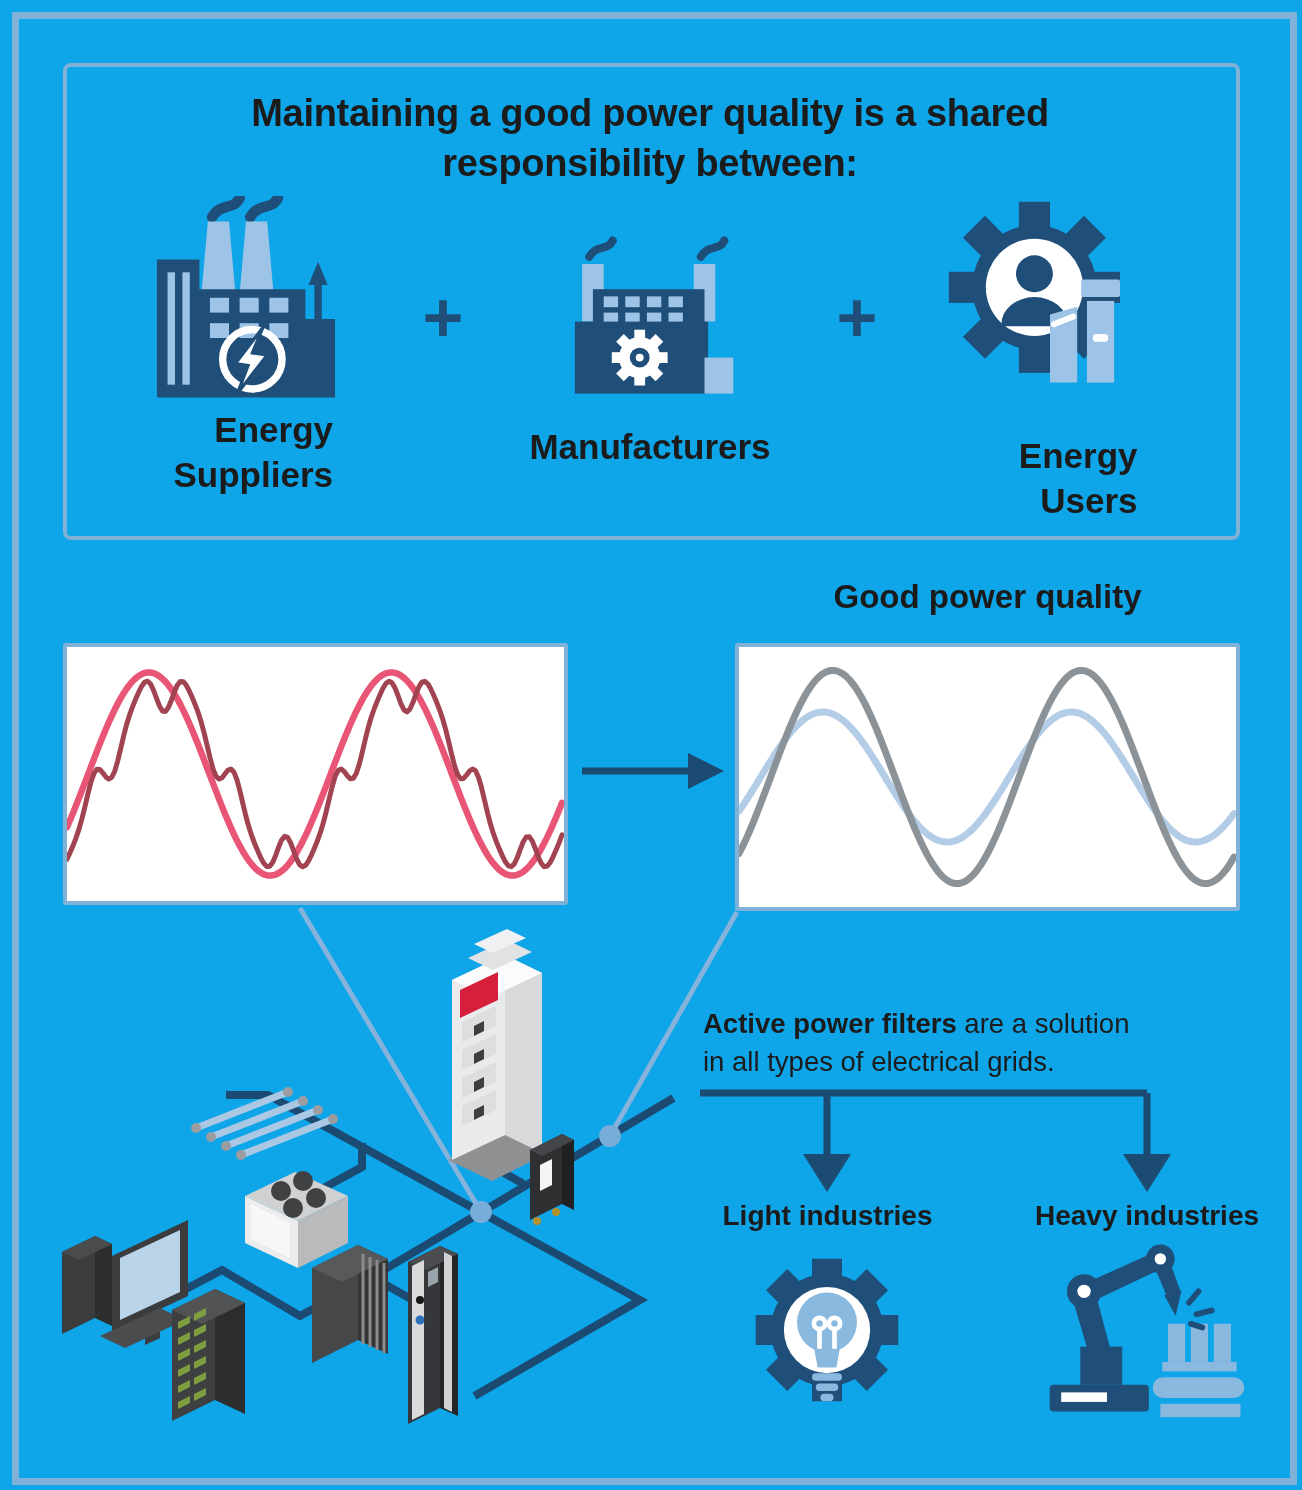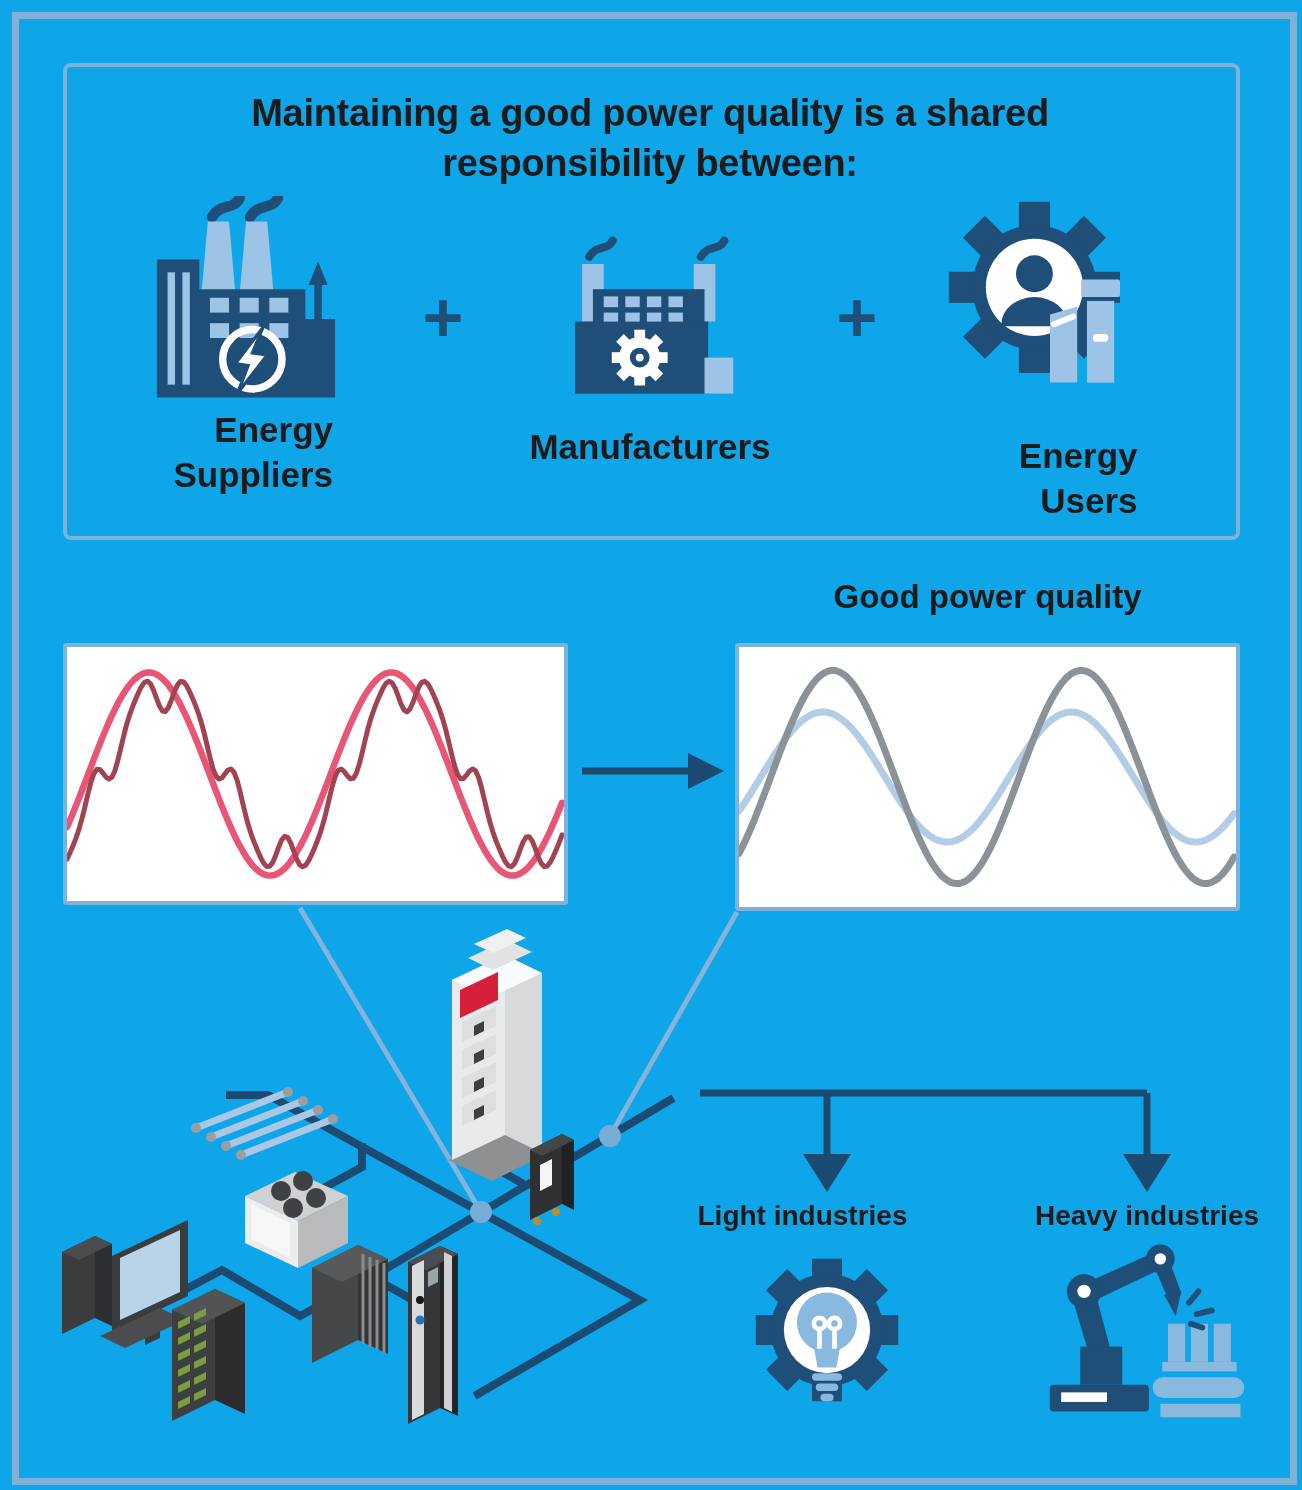--- a/index.html
+++ b/index.html
@@ -25,21 +25,21 @@
   #good-heading{left:735px;top:578px;}
   .wave-box{border:4px solid #7fb1d9;border-radius:3px;background:#fff;}
   #bad-box{left:63px;top:643px;width:497px;height:254px;}
   #good-box{left:735px;top:643px;width:497px;height:260px;}
   .wave-box svg{display:block;width:100%;height:100%;}
   #between-arrow{left:578px;top:748px;}
   #solution-text{left:703px;top:1005px;width:480px;font-size:27.5px;line-height:1.38;}
   #solution-text .b{font-weight:700;}
   #solution-text .l2{display:block;}
   .branch-label{font-size:28px;font-weight:700;text-align:center;}
-  #light-label{left:680px;top:1200px;width:245px;}
+  #light-label{left:705px;top:1200px;width:245px;}
   #heavy-label{left:1022px;top:1200px;width:250px;}
   #light-icon{left:733px;top:1240px;}
   #heavy-icon{left:1042px;top:1236px;}
   #grid-overlay{left:0;top:905px;}
 </style>
 </head>
 <body>
 
 <div id="canvas">
 
@@ -289,20 +289,24 @@
       <g stroke="#1b4a73" stroke-width="7" fill="none">
         <path d="M700,1093 L1147,1093"></path>
         <path d="M827,1093 L827,1156"></path>
         <path d="M1147,1093 L1147,1156"></path>
       </g>
       <polygon points="803,1154 851,1154 827,1192" fill="#1b4a73"></polygon>
       <polygon points="1123,1154 1171,1154 1147,1192" fill="#1b4a73"></polygon>
     </g>
   </svg>
 
+  <div id="solution-text" class="abs">
+    <span class="b">Active power filters</span><span> are a solution</span>
+    <span class="l2">in all types of electrical grids.</span>
+  </div>
 
   <div id="light-label" class="branch-label abs">Light industries</div>
   <div id="heavy-label" class="branch-label abs">Heavy industries</div>
 
   <svg id="light-icon" class="abs" width="188" height="180" viewBox="0 0 100 96">
     <g>
       <rect x="42" y="10" width="16" height="14" fill="#1f4e79" transform="rotate(0,50,48)"></rect>
       <rect x="42" y="10" width="16" height="14" fill="#1f4e79" transform="rotate(45,50,48)"></rect>
       <rect x="42" y="10" width="16" height="14" fill="#1f4e79" transform="rotate(90,50,48)"></rect>
       <rect x="42" y="10" width="16" height="14" fill="#1f4e79" transform="rotate(135,50,48)"></rect>

